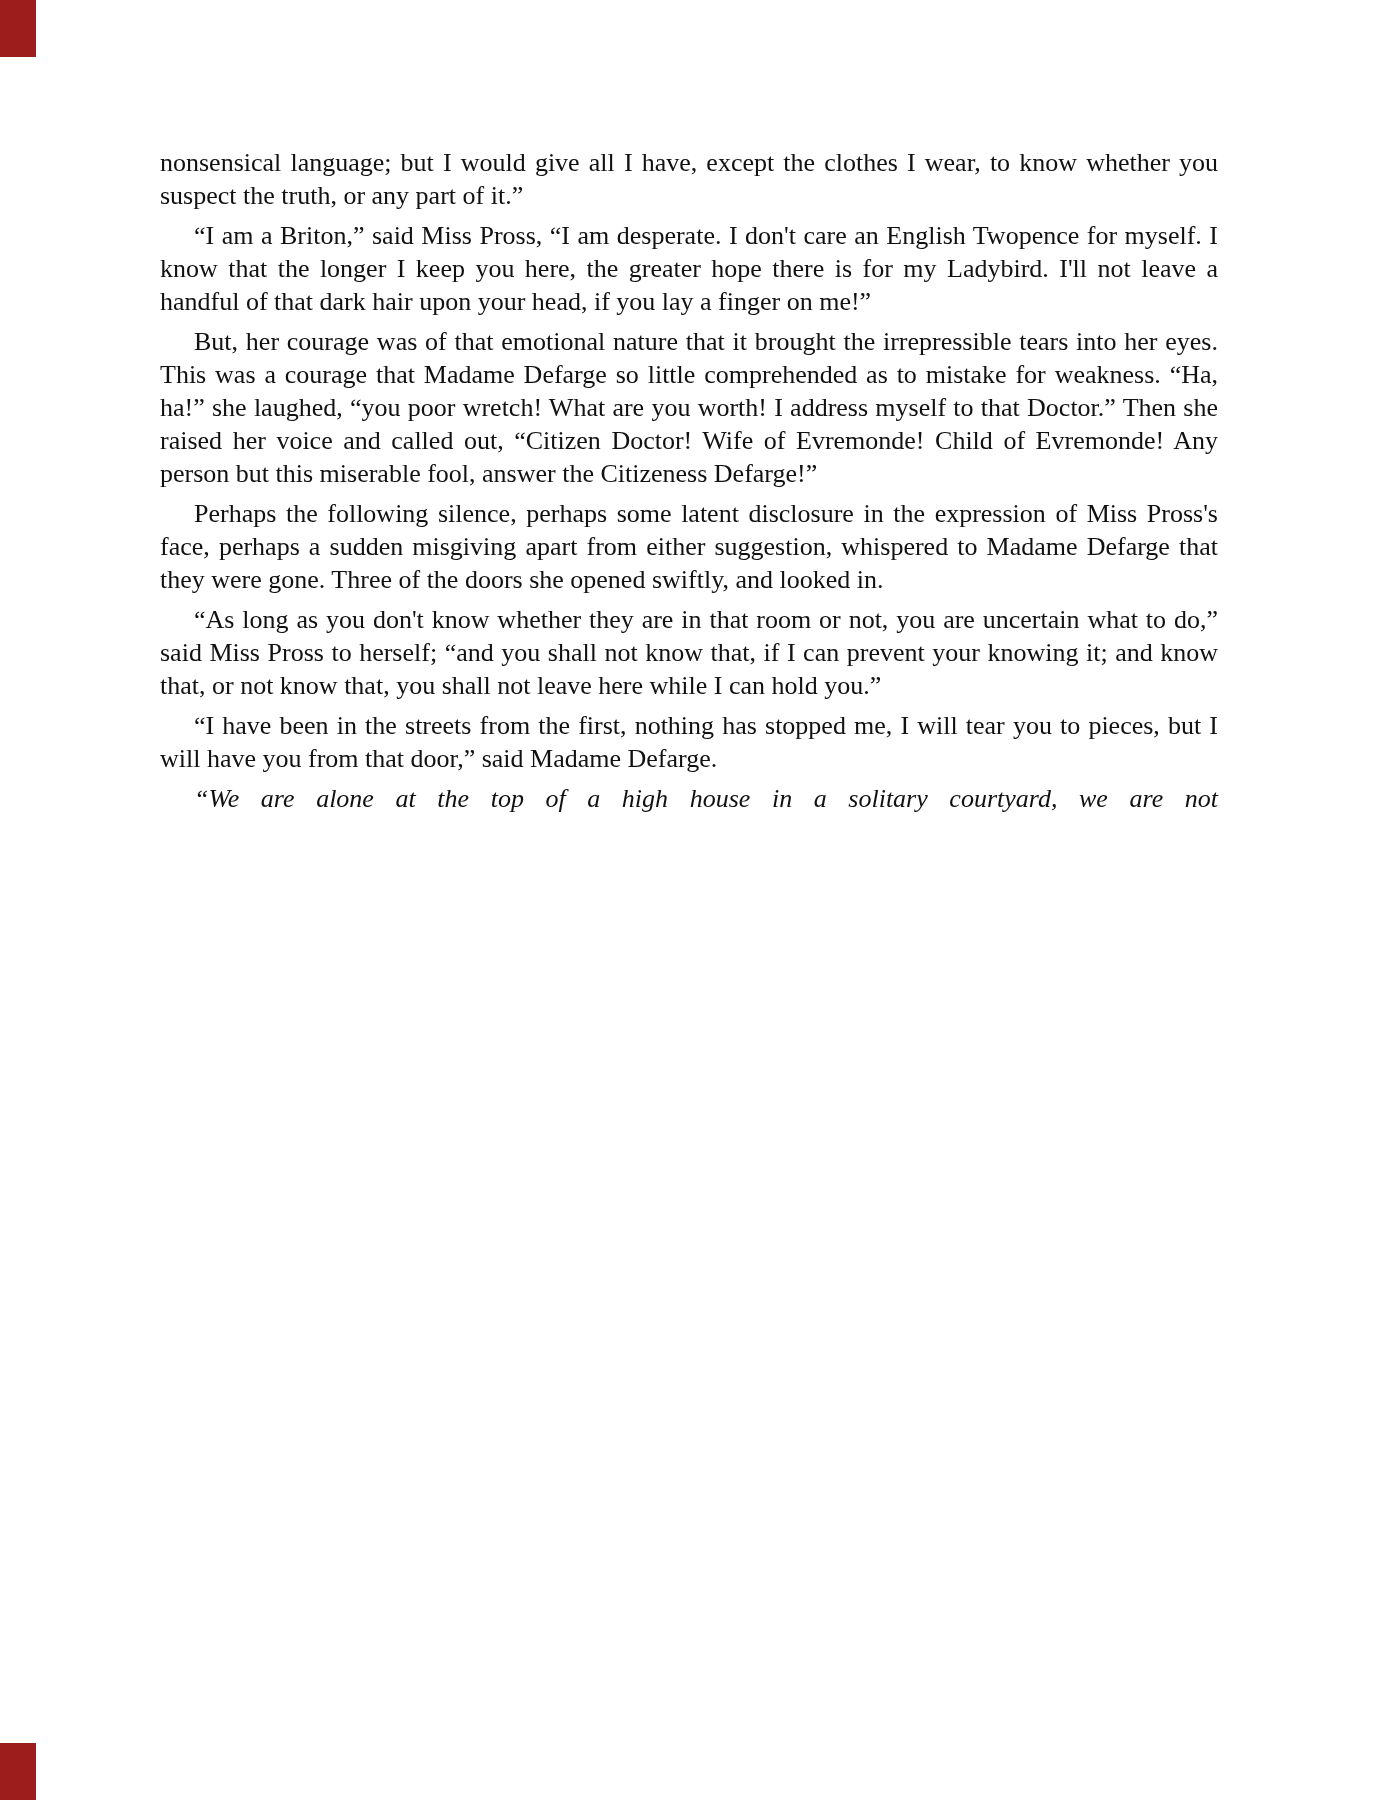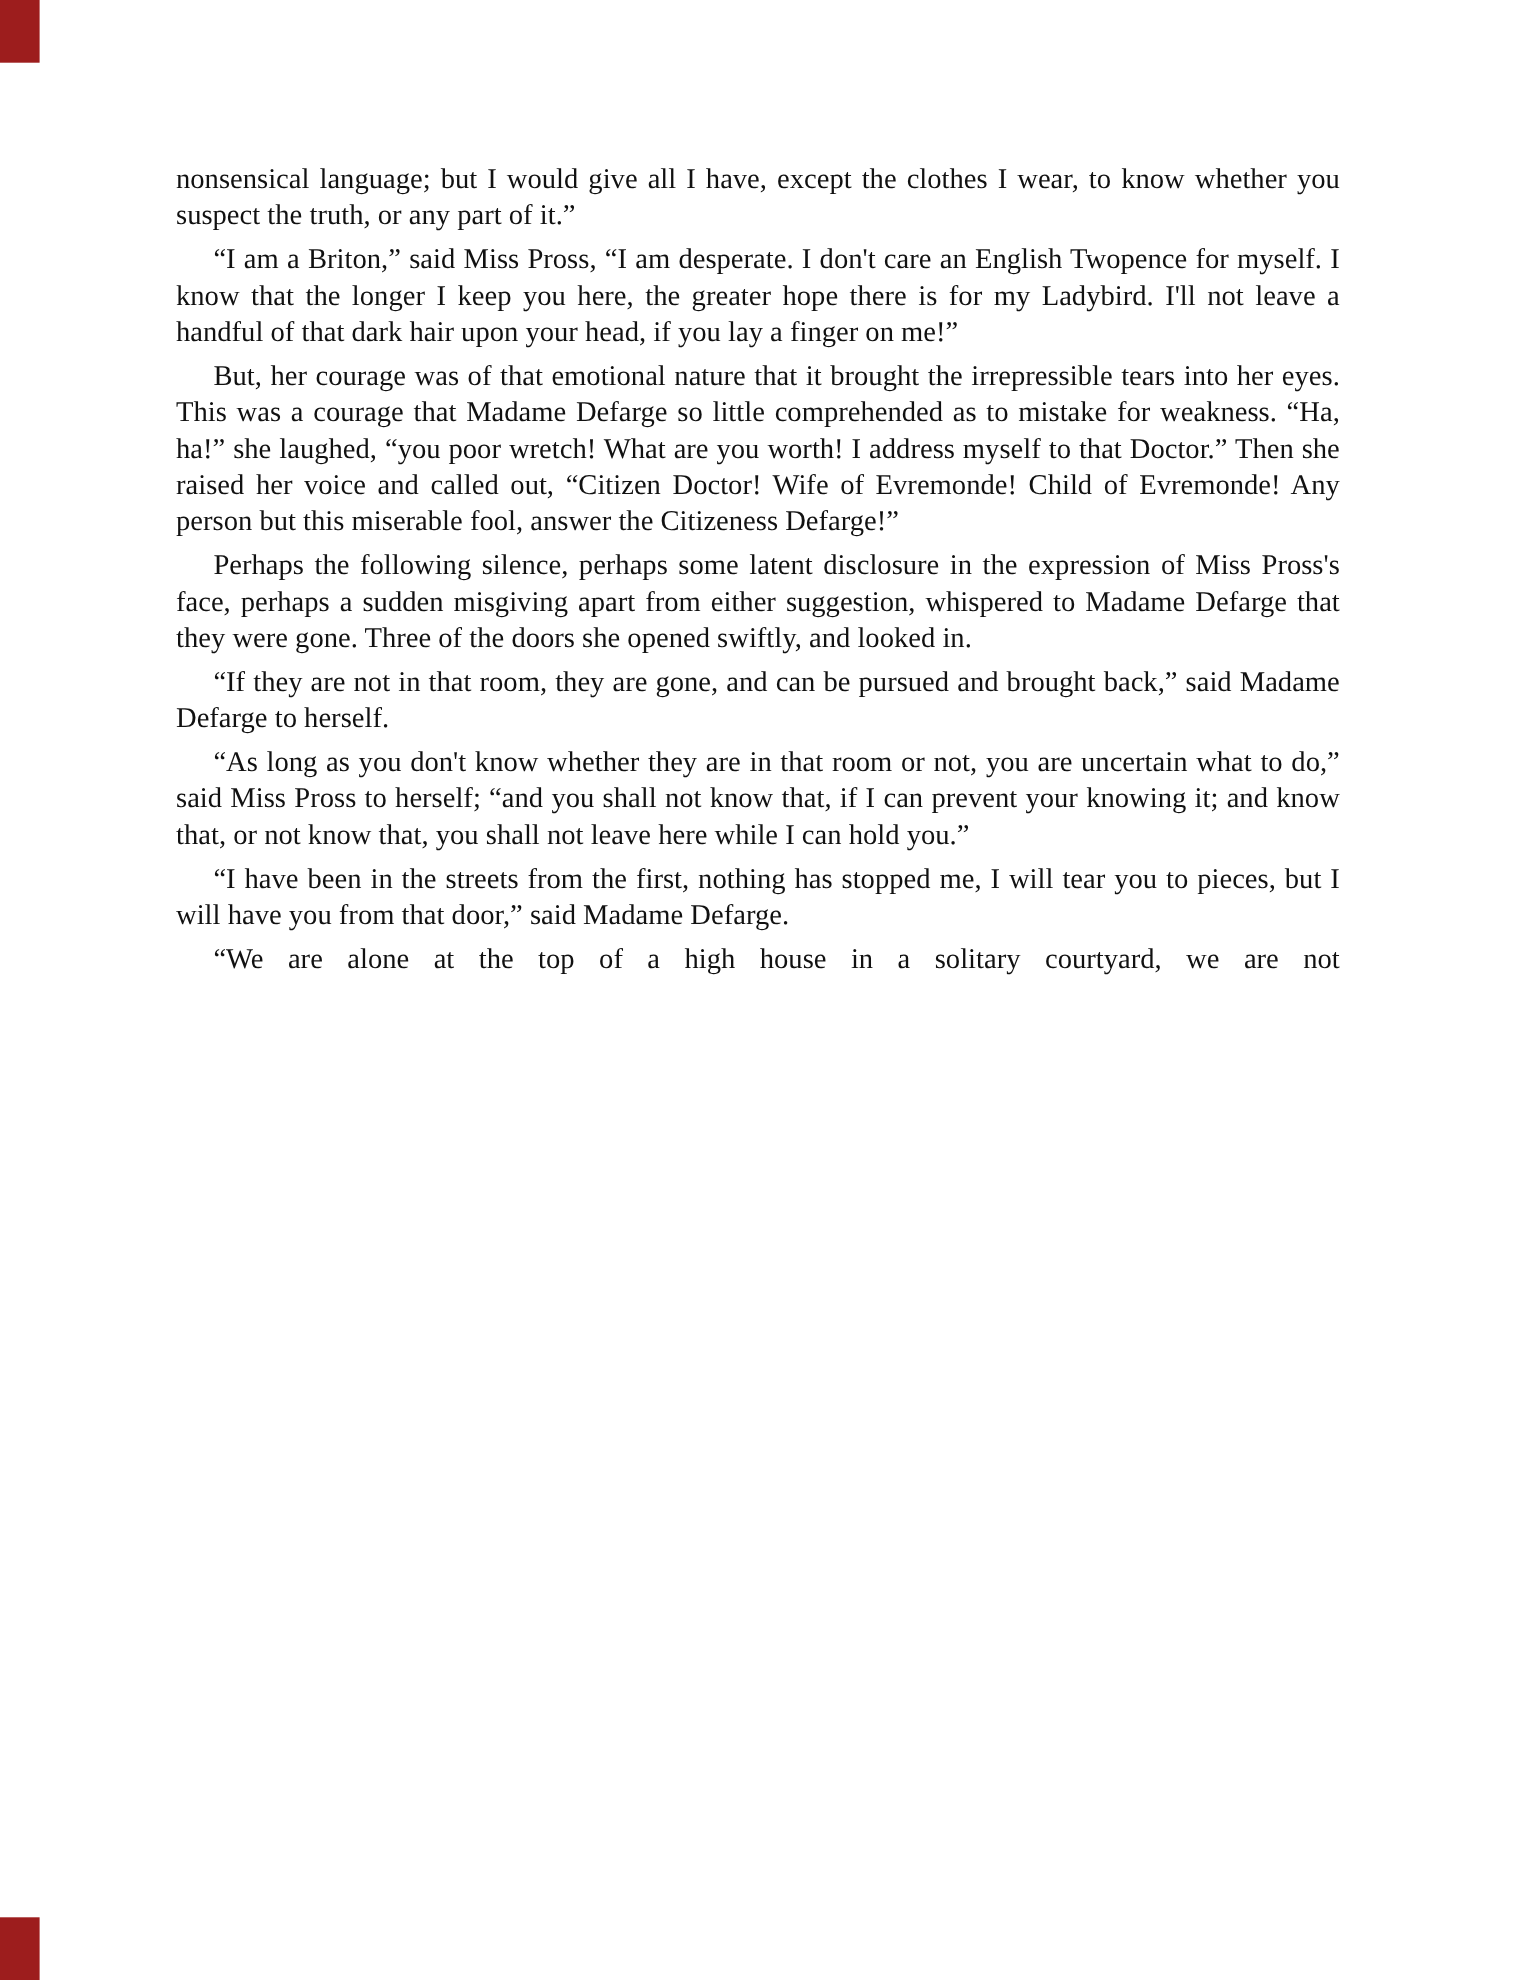--- a/index.html
+++ b/index.html
@@ -35,30 +35,30 @@
   .para {
     margin: 0 0 7px 0;
     text-indent: 34px;
   }
   .para.no-indent {
     text-indent: 0;
   }
   .para.continued {
     text-align-last: justify;
     margin-bottom: 1px;
+    font-style: italic;
   }
 </style>
 </head>
 <body style="background: rgb(255, 255, 255);">
 
 <div class="corner-accent top" style="background: rgb(157, 29, 29);"></div>
 <div class="corner-accent bottom" style="background: rgb(157, 29, 29);"></div>
 
 <main class="text-block" style="color: rgb(17, 17, 17);">
   <p class="para no-indent">nonsensical language; but I would give all I have, except the clothes I wear, to know whether you suspect the truth, or any part of it.”</p>
   <p class="para">“I am a Briton,” said Miss Pross, “I am desperate. I don't care an English Twopence for myself. I know that the longer I keep you here, the greater hope there is for my Ladybird. I'll not leave a handful of that dark hair upon your head, if you lay a finger on me!”</p>
   <p class="para">But, her courage was of that emotional nature that it brought the irrepressible tears into her eyes. This was a courage that Madame Defarge so little comprehended as to mistake for weakness. “Ha, ha!” she laughed, “you poor wretch! What are you worth! I address myself to that Doctor.” Then she raised her voice and called out, “Citizen Doctor! Wife of Evremonde! Child of Evremonde! Any person but this miserable fool, answer the Citizeness Defarge!”</p>
   <p class="para">Perhaps the following silence, perhaps some latent disclosure in the expression of Miss Pross's face, perhaps a sudden misgiving apart from either suggestion, whispered to Madame Defarge that they were gone. Three of the doors she opened swiftly, and looked in.</p>
-  <p class="para">“If they are not in that room, they are gone, and can be pursued and brought back,” said Madame Defarge to herself.</p>
   <p class="para">“As long as you don't know whether they are in that room or not, you are uncertain what to do,” said Miss Pross to herself; “and you shall not know that, if I can prevent your knowing it; and know that, or not know that, you shall not leave here while I can hold you.”</p>
   <p class="para">“I have been in the streets from the first, nothing has stopped me, I will tear you to pieces, but I will have you from that door,” said Madame Defarge.</p>
   <p class="para continued">“We are alone at the top of a high house in a solitary courtyard, we are not</p>
 </main>
 
 </body></html>

